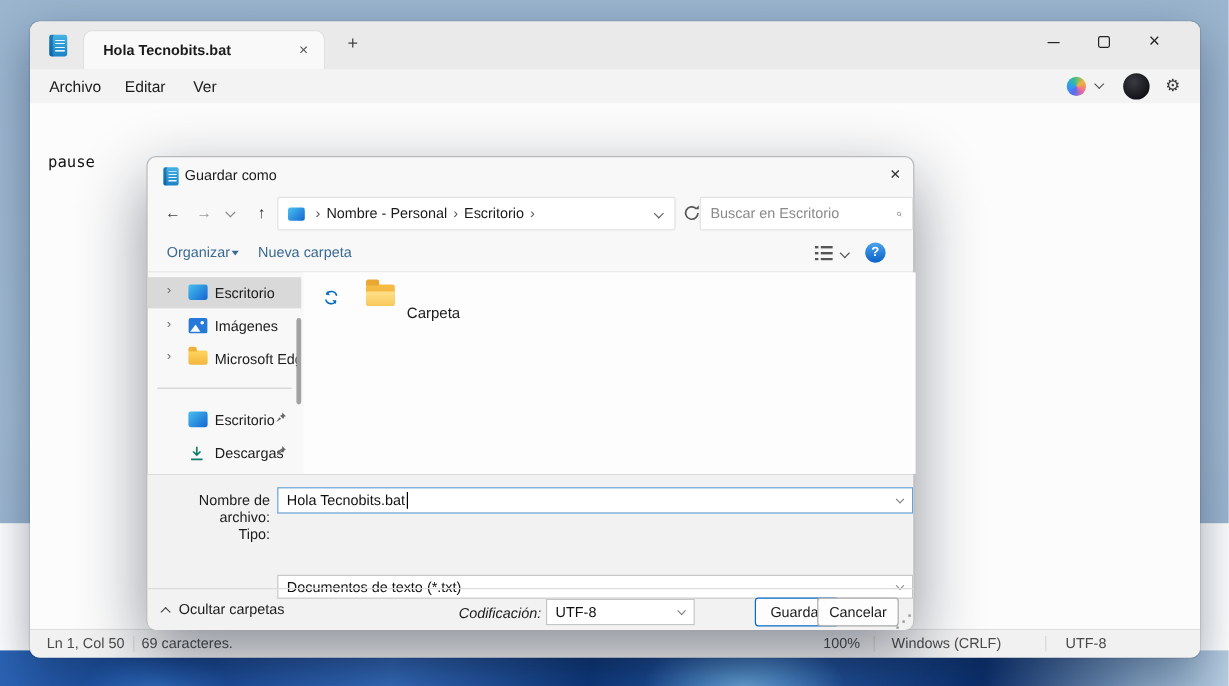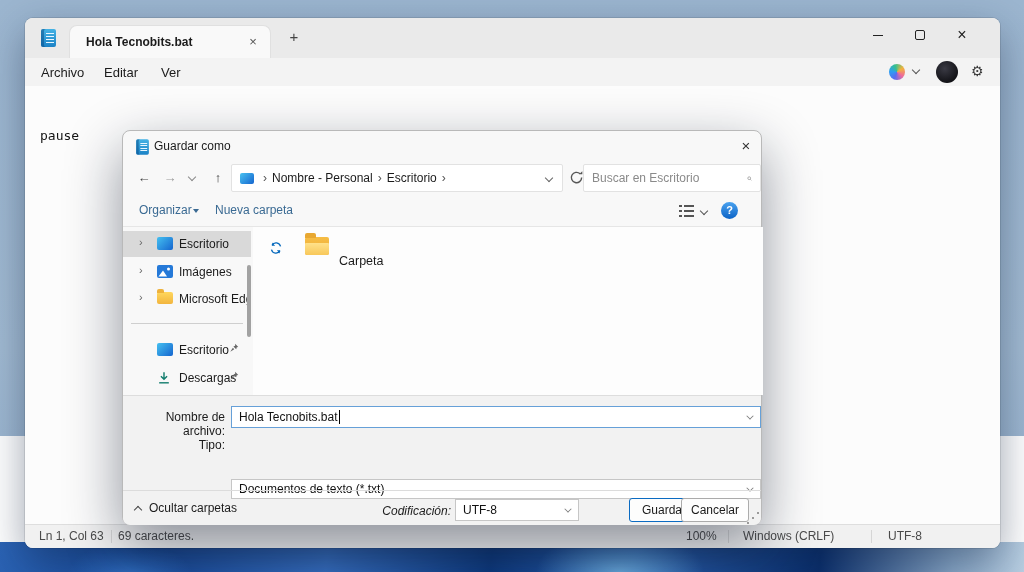--- a/index.html
+++ b/index.html
@@ -202,21 +202,21 @@
       <div id="copilot-chev" class="abs chev chev-down"></div>
       <div id="avatar" class="abs"></div>
       <span id="gear" class="abs">⚙</span>
     </div>
 
     <div id="editor" class="abs">
       <div id="line2" class="abs code-line">pause</div>
     </div>
 
     <div id="statusbar" class="abs">
-      <span id="st-cursor" class="abs st">Ln 1, Col 63</span>
+      <span id="st-cursor" class="abs st">Ln 1, Col 50</span>
       <div id="st-div1" class="abs st-div"></div>
       <span id="st-chars" class="abs st">69 caracteres.</span>
       <span id="st-zoom" class="abs st">100%</span>
       <div id="st-div2" class="abs st-div"></div>
       <span id="st-eol" class="abs st">Windows (CRLF)</span>
       <div id="st-div3" class="abs st-div"></div>
       <span id="st-enc" class="abs st">UTF-8</span>
     </div>
   </div>
 

